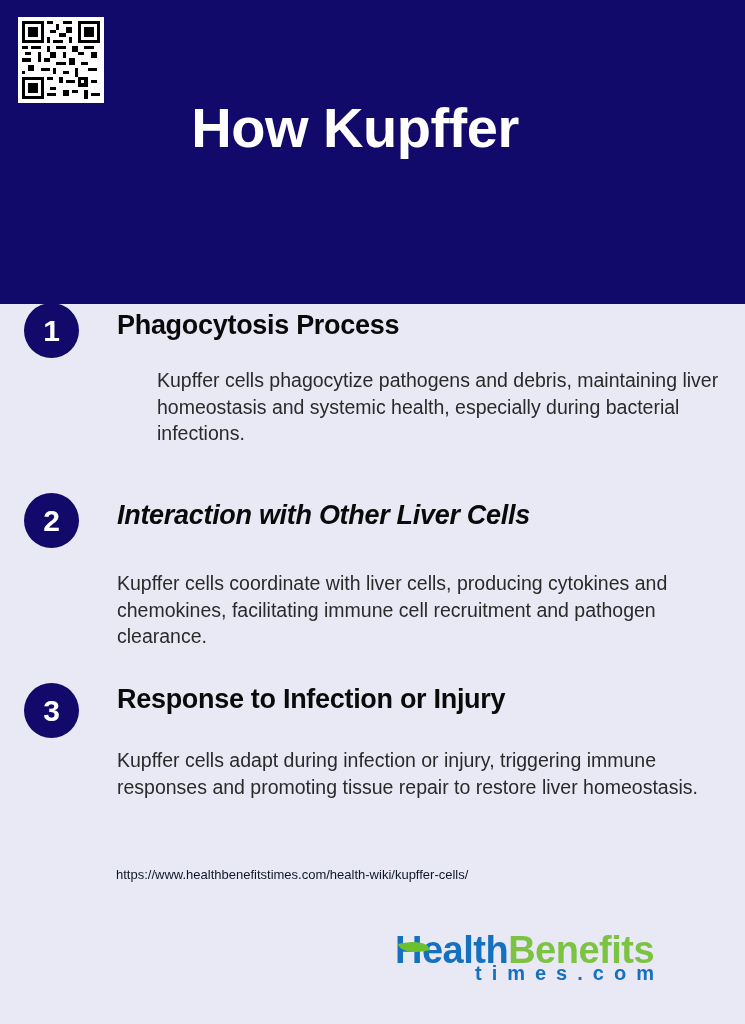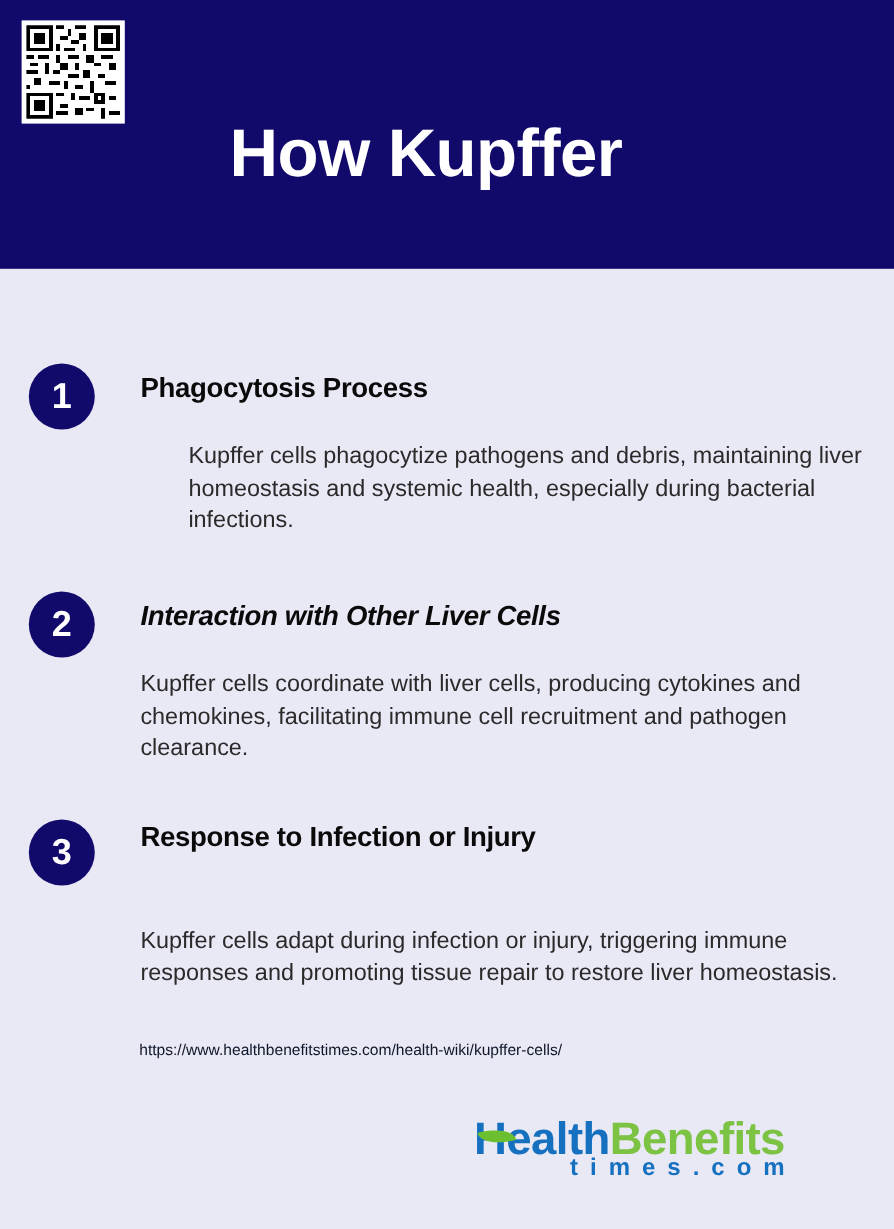--- a/index.html
+++ b/index.html
@@ -1,28 +1,28 @@
 <!DOCTYPE html>
 <html><head>
 <meta charset="utf-8">
 <style>
   * { margin: 0; padding: 0; box-sizing: border-box; }
   html, body { width: 745px; height: 1024px; overflow: hidden; }
   body { background: #e9e8f5; font-family: "Liberation Sans", "DejaVu Sans", sans-serif; position: relative; }
 
-  .header { position: absolute; left: 0; top: 0; width: 745px; height: 224px; background: #120a6b; }
+  .header { position: absolute; left: 0; top: 0; width: 745px; height: 304px; background: #120a6b; }
   .qr { position: absolute; left: 18px; top: 17px; width: 86px; height: 86px; background: #fff; padding: 4px; }
   .qr svg { width: 78px; height: 78px; display: block; }
   .title { position: absolute; left: 0; top: 88px; width: 710px; text-align: center; color: #fff;
            font-weight: bold; font-size: 56px; line-height: 80px; letter-spacing: -0.5px; }
 
   .step { position: absolute; left: 0; width: 745px; }
   .badge { position: absolute; left: 24px; width: 55px; height: 55px; border-radius: 50%; background: #120a6b;
            color: #fff; font-weight: bold; font-size: 30px; line-height: 55px; text-align: center; }
-  .step-title { position: absolute; left: 117px; font-weight: bold; font-size: 23px; color: #0a0a0a; white-space: nowrap; letter-spacing: -0.3px; text-align: center; }
+  .step-title { position: absolute; left: 117px; font-weight: bold; font-size: 27px; color: #0a0a0a; white-space: nowrap; letter-spacing: -0.3px; text-align: center; }
   .step-body { position: absolute; left: 117px; width: 600px; font-size: 19.5px; line-height: 26.5px; color: #2a2a2a; }
 
   .url { position: absolute; left: 116px; top: 867px; font-size: 13px; color: #0f172a; }
 
   .logo { position: absolute; left: 395px; top: 930px; }
   .logo-main { font-size: 38px; font-weight: bold; letter-spacing: -0.5px; line-height: 40px; white-space: nowrap; position: relative; }
   .logo-health { color: #1570c0; }
   .logo-benefits { color: #7cc243; text-align: right; }
   .logo-sub { position: absolute; left: 80px; top: 32px; font-size: 20px; color: #1570c0; letter-spacing: 10px; font-weight: bold; white-space: nowrap; }
   .leaf { position: absolute; left: 4px; top: 10px; width: 30px; height: 14px; background: #6cbf2f;
@@ -100,27 +100,27 @@
 
 <div class="step" style="top:300px;">
   <div class="badge" style="top:3px;">1</div>
   <div class="step-title" style="top:10px;">Phagocytosis Process</div>
   <div class="step-body" style="top:67px;margin-left:40px;">Kupffer cells phagocytize pathogens and debris, maintaining liver homeostasis and systemic health, especially during bacterial infections.</div>
 </div>
 
 <div class="step" style="top:490px;">
   <div class="badge" style="top:3px;">2</div>
   <div class="step-title" style="top:10px;font-style:italic;">Interaction with Other Liver Cells</div>
-  <div class="step-body" style="top:67px;">Kupffer cells coordinate with liver cells, producing cytokines and chemokines, facilitating immune cell recruitment and pathogen clearance.</div>
+  <div class="step-body" style="top:80px;">Kupffer cells coordinate with liver cells, producing cytokines and chemokines, facilitating immune cell recruitment and pathogen clearance.</div>
 </div>
 
 <div class="step" style="top:680px;">
   <div class="badge" style="top:3px;">3</div>
   <div class="step-title" style="top:4px;">Response to Infection or Injury</div>
-  <div class="step-body" style="top:67px;margin-top:24px;">Kupffer cells adapt during infection or injury, triggering immune responses and promoting tissue repair to restore liver homeostasis.</div>
+  <div class="step-body" style="top:67px;">Kupffer cells adapt during infection or injury, triggering immune responses and promoting tissue repair to restore liver homeostasis.</div>
 </div>
 
 <div class="url">https://www.healthbenefitstimes.com/health-wiki/kupffer-cells/</div>
 
 <div class="logo">
   <div class="logo-main">
     <span class="leaf"></span>
     <span class="logo-health">Health</span><span class="logo-benefits">Benefits</span>
   </div>
   <div class="logo-sub">times.com</div>

